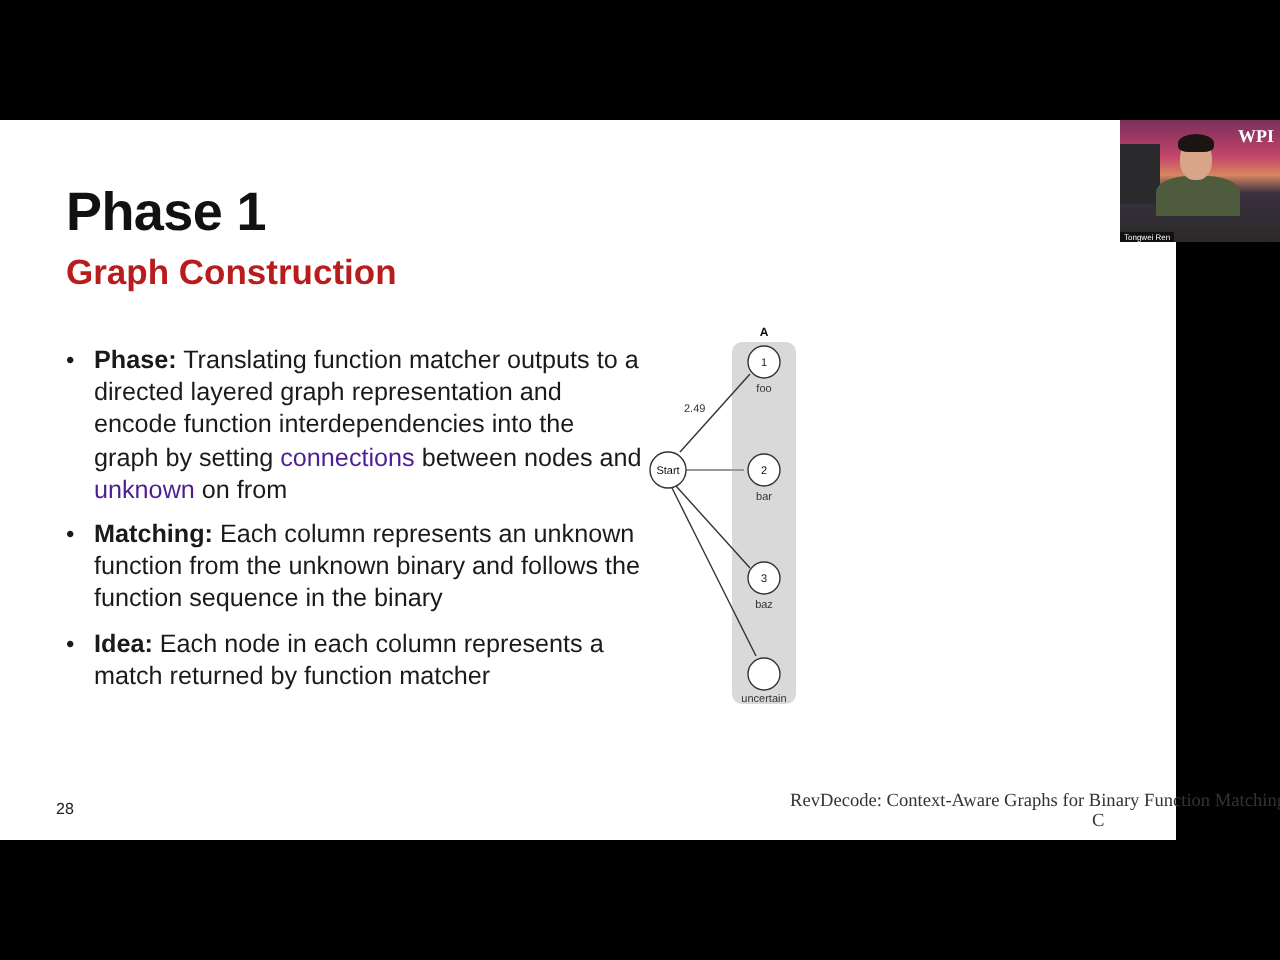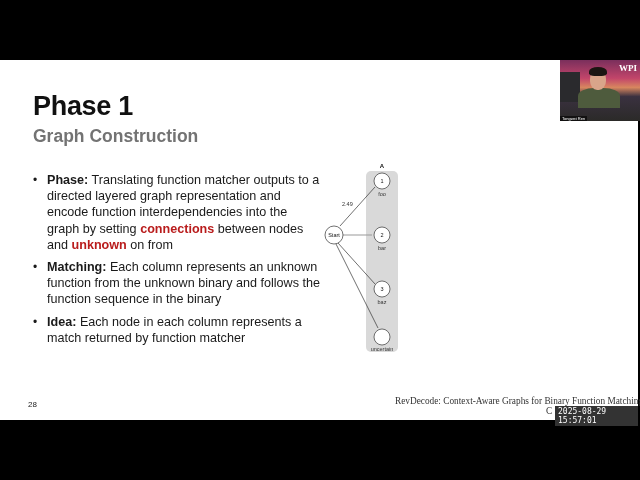--- a/index.html
+++ b/index.html
@@ -1,39 +1,39 @@
 <!DOCTYPE html>
 <html><head>
   <meta charset="utf-8">
   <style>
     html, body { margin: 0; padding: 0; }
     body {
       width: 640px; height: 480px; background: #000; position: relative; overflow: hidden;
       font-family: "Liberation Sans", sans-serif;
     }
     .slide {
-      position: absolute; left: 0; top: 60px; width: 638px; height: 360px; background: #fff;
+      position: absolute; left: 0; top: 60px; width: 588px; height: 360px; background: #fff;
     }
     .title {
       position: absolute; left: 33px; top: 31px; font-size: 27px; font-weight: bold; color: #111;
       letter-spacing: -0.3px;
     }
     .subtitle {
-      position: absolute; left: 33px; top: 66px; font-size: 17.5px; font-weight: bold; color: #737373;
+      position: absolute; left: 33px; top: 66px; font-size: 17.5px; font-weight: bold; color: #b91c1c;
     }
     .bullets {
       position: absolute; left: 31px; top: 112px; width: 290px; margin: 0; padding: 0; list-style: none;
       font-size: 12.6px; line-height: 16.2px; color: #1a1a1a;
     }
     .bullets li { position: relative; padding-left: 16px; margin-bottom: 6px; }
     .bullets li .dot {
       position: absolute; left: 2px; top: 0; font-size: 12px;
     }
     .bullets b { font-weight: bold; }
-    .green { color: #b91c1c; font-weight: bold; }
+    .green { color: #4c1d95; font-weight: normal; }
     .graph { position: absolute; left: 320px; top: 100px; width: 100px; height: 200px; }
     .pagenum { position: absolute; left: 28px; top: 340px; font-size: 8px; color: #222; }
     .footer {
       position: absolute; left: 395px; top: 336px; font-family: "Liberation Serif", serif; font-size: 9.3px; color: #333;
       white-space: nowrap;
     }
     .footer2 {
       position: absolute; left: 546px; top: 346px; font-family: "Liberation Serif", serif; font-size: 9.3px; color: #333;
     }
     .timestamp {
@@ -106,21 +106,20 @@
     <text x="62" y="131" font-size="5.5" text-anchor="middle" font-family="Liberation Sans, sans-serif" fill="#111">3</text>
     <text x="62" y="144" font-size="5.5" text-anchor="middle" font-family="Liberation Sans, sans-serif" fill="#333">baz</text>
 
     <circle cx="62" cy="177" r="8" fill="#fff" stroke="#333" stroke-width="0.7"></circle>
     <text x="62" y="191" font-size="5.5" text-anchor="middle" font-family="Liberation Sans, sans-serif" fill="#333">uncertain</text>
   </svg>
 
   <div class="pagenum">28</div>
   <div class="footer">RevDecode: Context-Aware Graphs for Binary Function Matching</div>
   <div class="footer2">C</div>
-  <div class="timestamp">2025-08-29 15:57:01</div>
 </div>
 
 <div class="webcam">
   <div class="trees"></div>
   <div class="body"></div>
   <div class="head"></div>
   <div class="hair"></div>
   <div class="logo">WPI</div>
   <div class="name">Tongwei Ren</div>
 </div>

